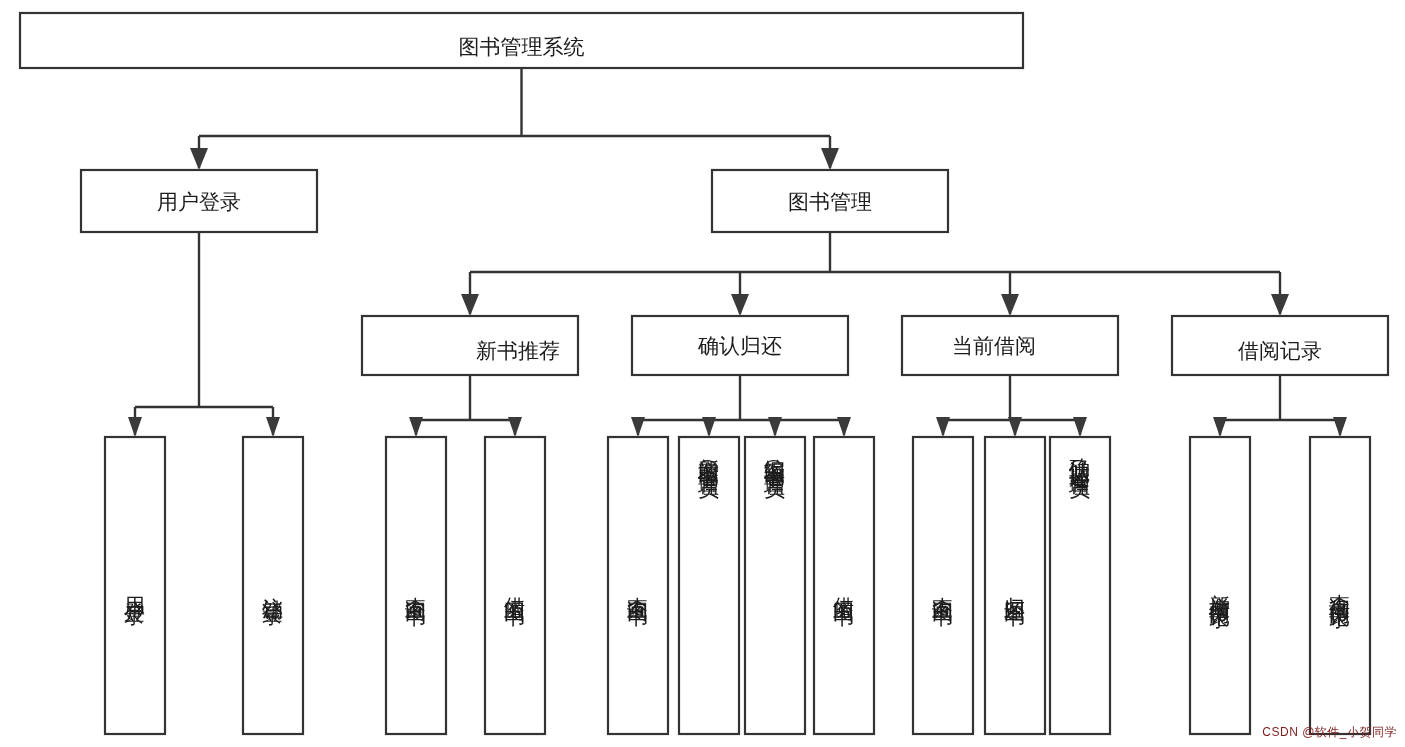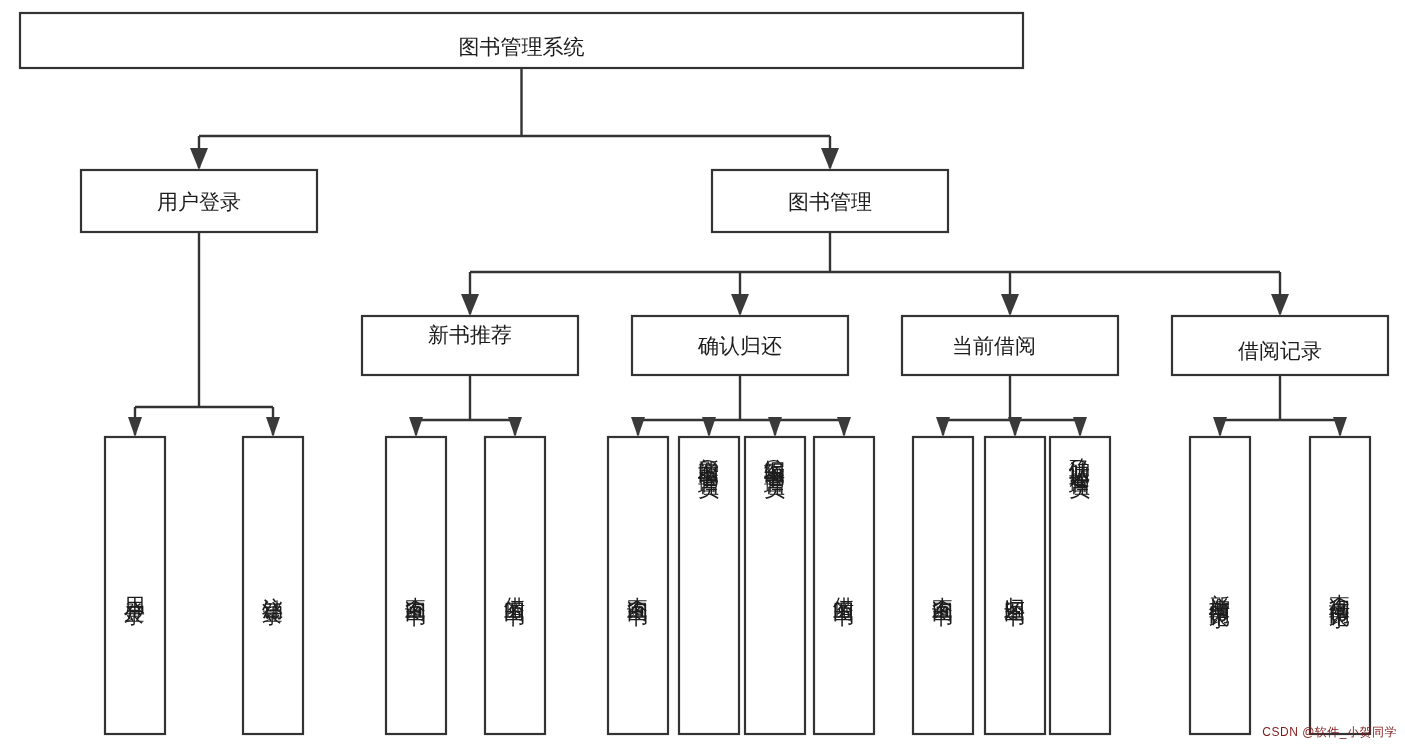--- a/index.html
+++ b/index.html
@@ -154,21 +154,21 @@
         <rect x="1050" y="437" width="60" height="297" class="node-box"></rect>
         <rect x="1190" y="437" width="60" height="297" class="node-box"></rect>
         <rect x="1310" y="437" width="60" height="297" class="node-box"></rect>
       </g>
   </svg>
 
   <div id="labels">
       <div class="node-label" style="left: 20px; top: 13px; width: 1003px; height: 67px;">图书管理系统</div>
       <div class="node-label" style="left: 81px; top: 170px; width: 236px; height: 62px;">用户登录</div>
       <div class="node-label" style="left: 712px; top: 170px; width: 236px; height: 62px;">图书管理</div>
-      <div class="node-label" style="left: 362px; top: 300px; width: 216px; height: 68px;">新书推荐</div>
+      <div class="node-label" style="left: 362px; top: 316px; width: 216px; height: 68px; padding-left: 48px;">新书推荐</div>
       <div class="node-label" style="left: 632px; top: 316px; width: 216px; height: 59px;">确认归还</div>
       <div class="node-label" style="left: 902px; top: 316px; width: 184px; height: 59px;">当前借阅</div>
       <div class="node-label" style="left: 1172px; top: 316px; width: 216px; height: 68px;">借阅记录</div>
       <div class="node-label vertical" style="left: 105px; top: 437px; width: 60px; height: 297px;">用户登录</div>
       <div class="node-label vertical" style="left: 243px; top: 437px; width: 60px; height: 297px;">注销登录</div>
       <div class="node-label vertical" style="left: 386px; top: 437px; width: 60px; height: 297px;">查询图书</div>
       <div class="node-label vertical" style="left: 485px; top: 437px; width: 60px; height: 297px;">借阅图书</div>
       <div class="node-label vertical" style="left: 608px; top: 437px; width: 60px; height: 297px;">查询图书</div>
       <div class="node-label vertical top-aligned" style="left: 679px; top: 437px; width: 60px; height: 297px;">新增图书（管理员）</div>
       <div class="node-label vertical top-aligned" style="left: 745px; top: 437px; width: 60px; height: 297px;">编辑图书（管理员）</div>

